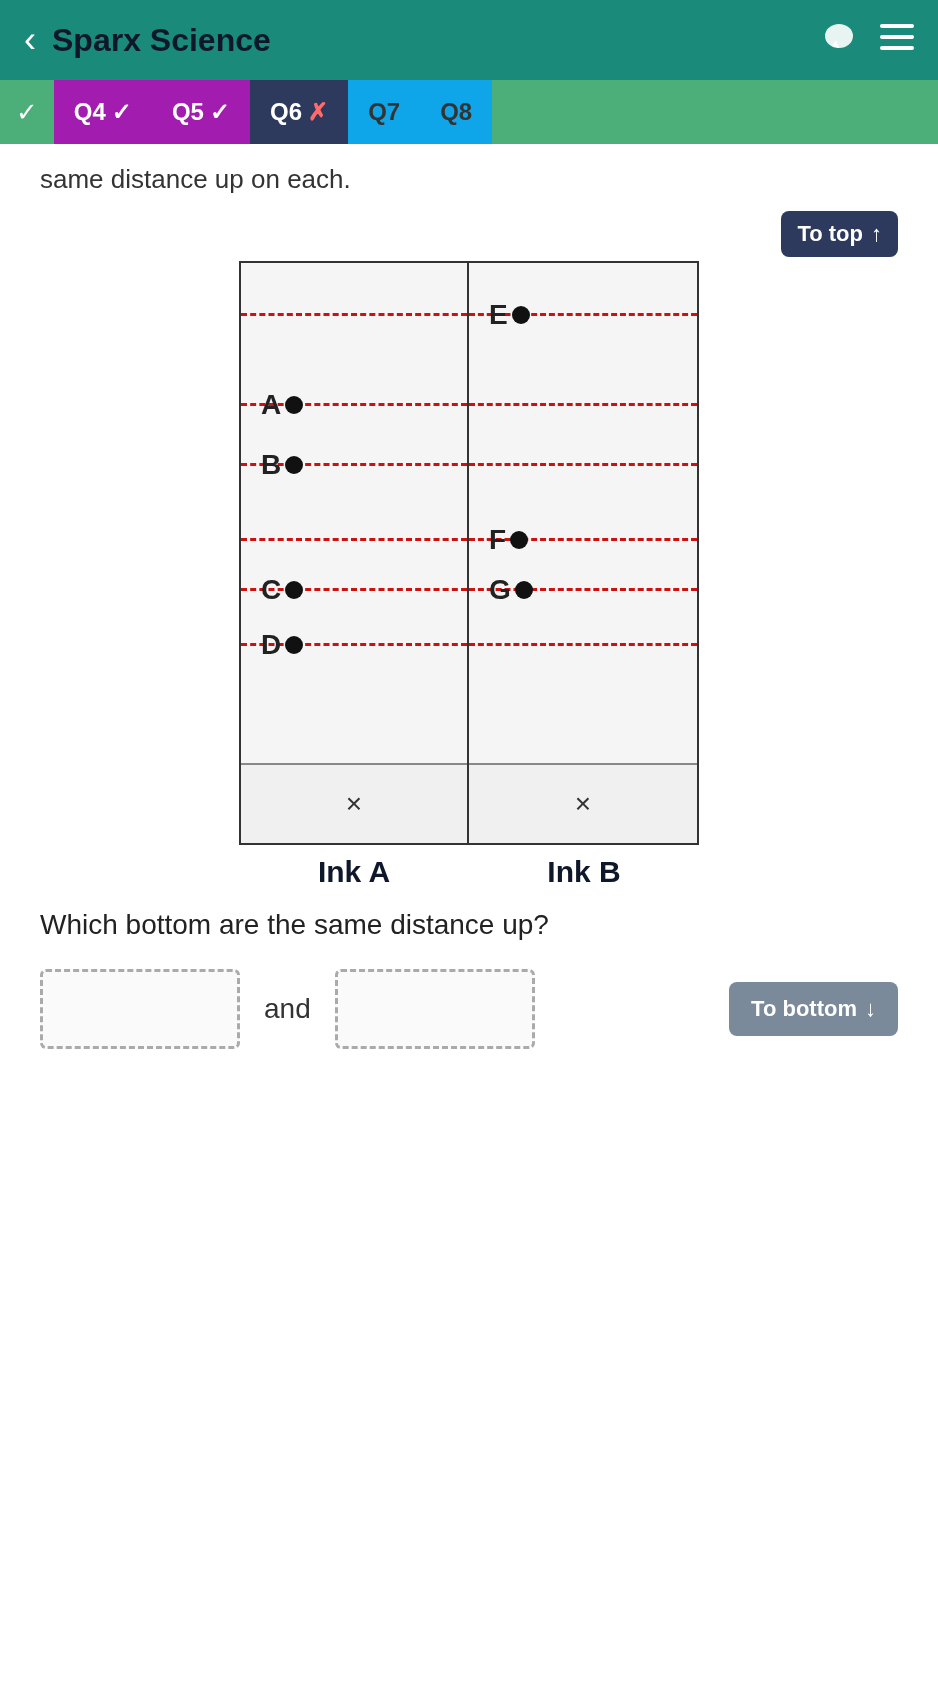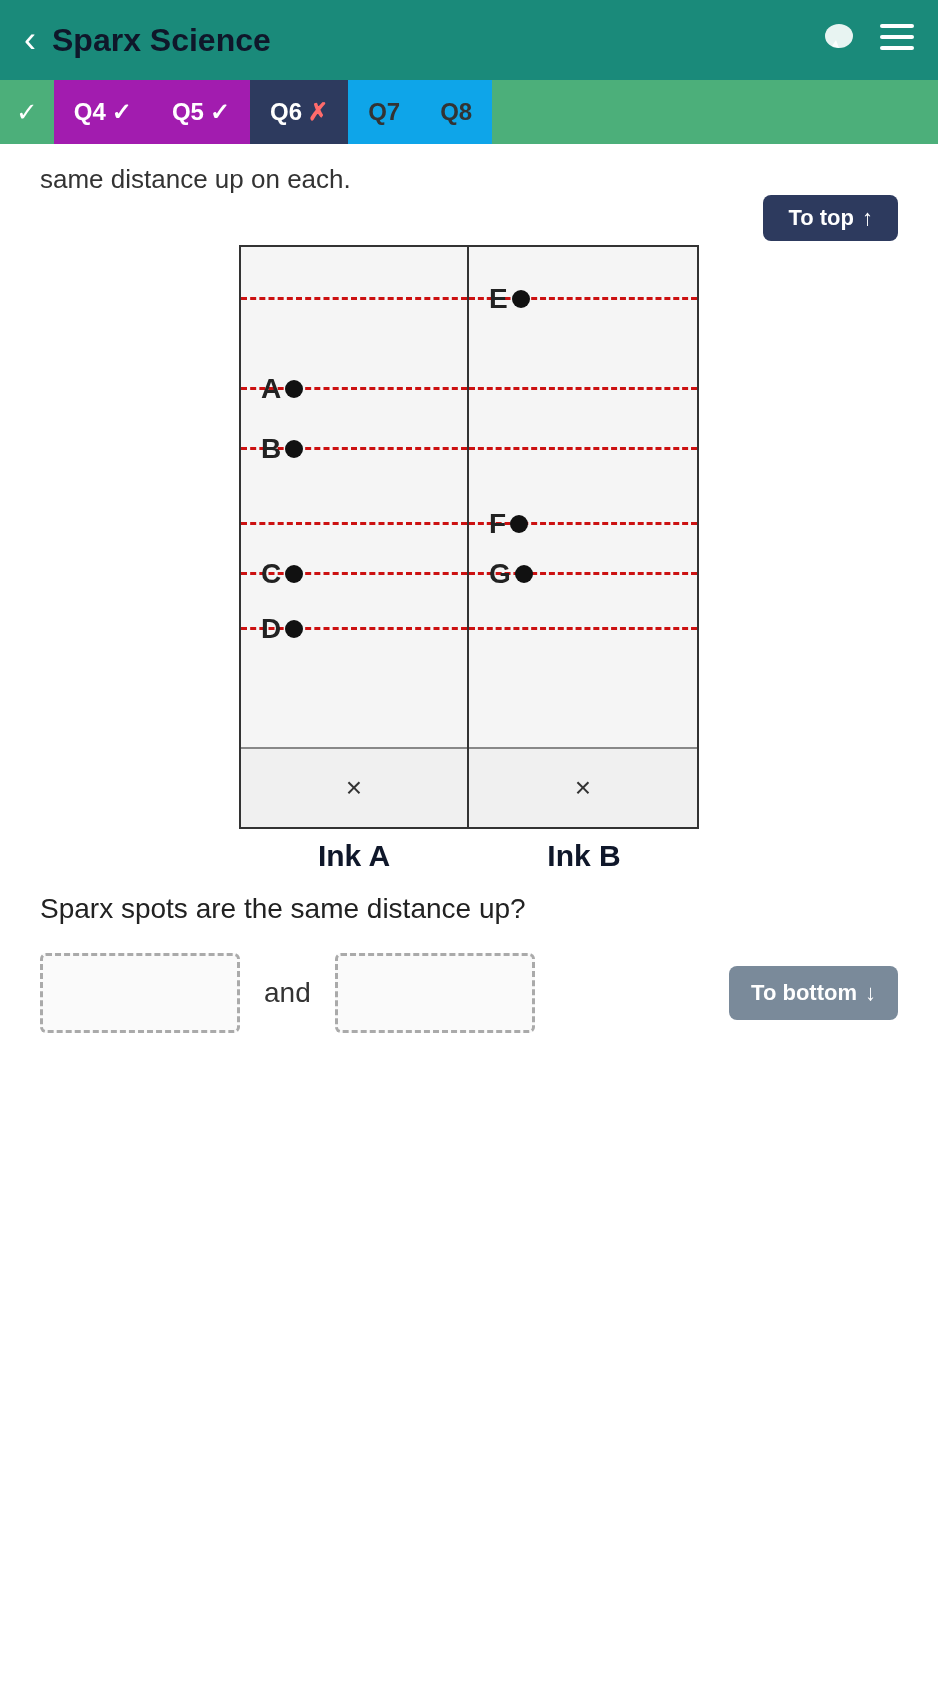--- a/index.html
+++ b/index.html
@@ -89,39 +89,39 @@
     
     .main-content {
       background: white;
       padding: 20px 40px 30px 40px;
       min-height: 1545px;
     }
 
     .intro-text {
       font-size: 26px;
       color: #333;
-      margin-bottom: 0;
+      margin-bottom: 16px;
     }
 
     
     .diagram-wrapper {
       position: relative;
       display: flex;
       flex-direction: column;
       align-items: center;
       margin-bottom: 20px;
     }
 
     .to-top-btn {
       position: absolute;
       top: 0;
       right: 0;
       background: #2d3a5e;
       color: white;
-      padding: 10px 25px;
+      padding: 10px 16px;
       border-radius: 8px;
       font-size: 22px;
       font-weight: 600;
       display: flex;
       align-items: center;
       gap: 8px;
       cursor: pointer;
       z-index: 10;
     }
 
@@ -370,21 +370,21 @@
     </div>
 
     <div class="ink-labels">
       <div class="ink-label">Ink A</div>
       <div class="ink-label">Ink B</div>
     </div>
 
   </div>
 
 
-  <p class="question-text">Sparx spots are the same distance up?</p>
+  <p class="question-text">Which bottom are the same distance up?</p>
 
   <div class="answer-row">
     <div class="answer-box"></div>
     <span class="and-text">and</span>
     <div class="answer-box"></div>
     <div class="to-bottom-btn">
       <span>To bottom</span>
       <span>↓</span>
     </div>
   </div>

